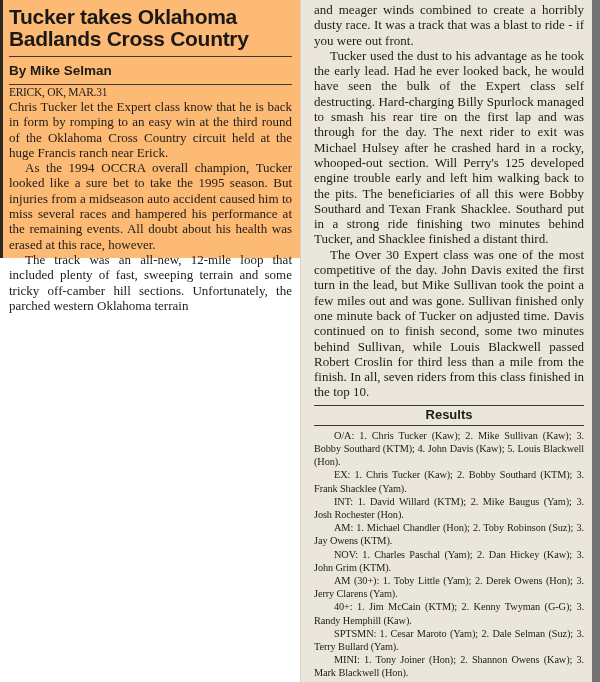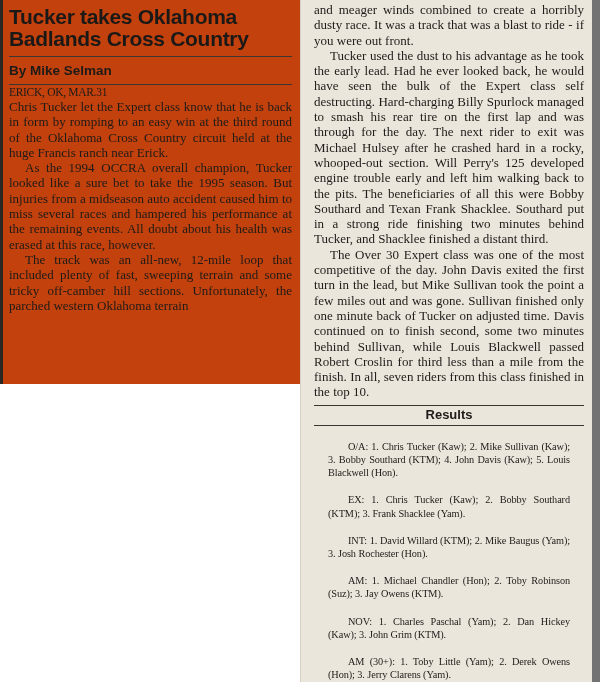--- a/index.html
+++ b/index.html
@@ -1,19 +1,19 @@
 <!DOCTYPE html>
 <html><head>
   <meta charset="utf-8">
   <style>
     html, body { margin: 0; padding: 0; background: #ffffff; }
     body { width: 600px; height: 682px; position: relative; overflow: hidden; }
     .col-left {
-      position: absolute; left: 0; top: 0; width: 300px; height: 384px;
-      background: #c2410c;
+      position: absolute; left: 0; top: 0; width: 300px; height: 258px;
+      background: #fdba74;
       border-left: 3px solid #2a2622;
       box-sizing: border-box;
       padding: 4px 8px 0 6px;
       font-family: "Liberation Serif", serif;
       color: #1e1b18;
     }
     .col-right {
       position: absolute; left: 300px; top: 0; width: 300px; height: 682px;
       background: #ebe6dc;
       border-left: 1px solid #d9d2c4;
@@ -50,21 +50,21 @@
     }
     .para.indent { text-indent: 16px; }
     .results-head {
       font-family: "Liberation Sans", sans-serif;
       font-weight: bold; font-size: 13px; line-height: 16px;
       padding: 1px 0 2px 0;
       text-align: center;
     }
     .results { margin-top: 3px; }
     .result {
-      font-size: 10.3px; line-height: 13.2px; margin: 14px;
+      font-size: 10.3px; line-height: 13.2px; margin: 0;
       text-indent: 20px; text-align: justify;
       letter-spacing: -0.1px;
     }
   </style>
 </head>
 <body>
 
 <div class="col-left">
   <div class="headline">Tucker takes Oklahoma Badlands Cross Country</div>
   <div class="rule"></div>
@@ -85,16 +85,17 @@
   <div class="results-head">Results</div>
   <div class="rule"></div>
 
   <div class="results">
     <p class="result">O/A: 1. Chris Tucker (Kaw); 2. Mike Sullivan (Kaw); 3. Bobby Southard (KTM); 4. John Davis (Kaw); 5. Louis Blackwell (Hon).</p>
     <p class="result">EX: 1. Chris Tucker (Kaw); 2. Bobby Southard (KTM); 3. Frank Shacklee (Yam).</p>
     <p class="result">INT: 1. David Willard (KTM); 2. Mike Baugus (Yam); 3. Josh Rochester (Hon).</p>
     <p class="result">AM: 1. Michael Chandler (Hon); 2. Toby Robinson (Suz); 3. Jay Owens (KTM).</p>
     <p class="result">NOV: 1. Charles Paschal (Yam); 2. Dan Hickey (Kaw); 3. John Grim (KTM).</p>
     <p class="result">AM (30+): 1. Toby Little (Yam); 2. Derek Owens (Hon); 3. Jerry Clarens (Yam).</p>
+    <p class="result">40+: 1. Jim McCain (KTM); 2. Kenny Twyman (G-G); 3. Randy Hemphill (Kaw).</p>
     <p class="result">SPTSMN: 1. Cesar Maroto (Yam); 2. Dale Selman (Suz); 3. Terry Bullard (Yam).</p>
     <p class="result">MINI: 1. Tony Joiner (Hon); 2. Shannon Owens (Kaw); 3. Mark Blackwell (Hon).</p>
   </div>
 </div>
 
 </body></html>

